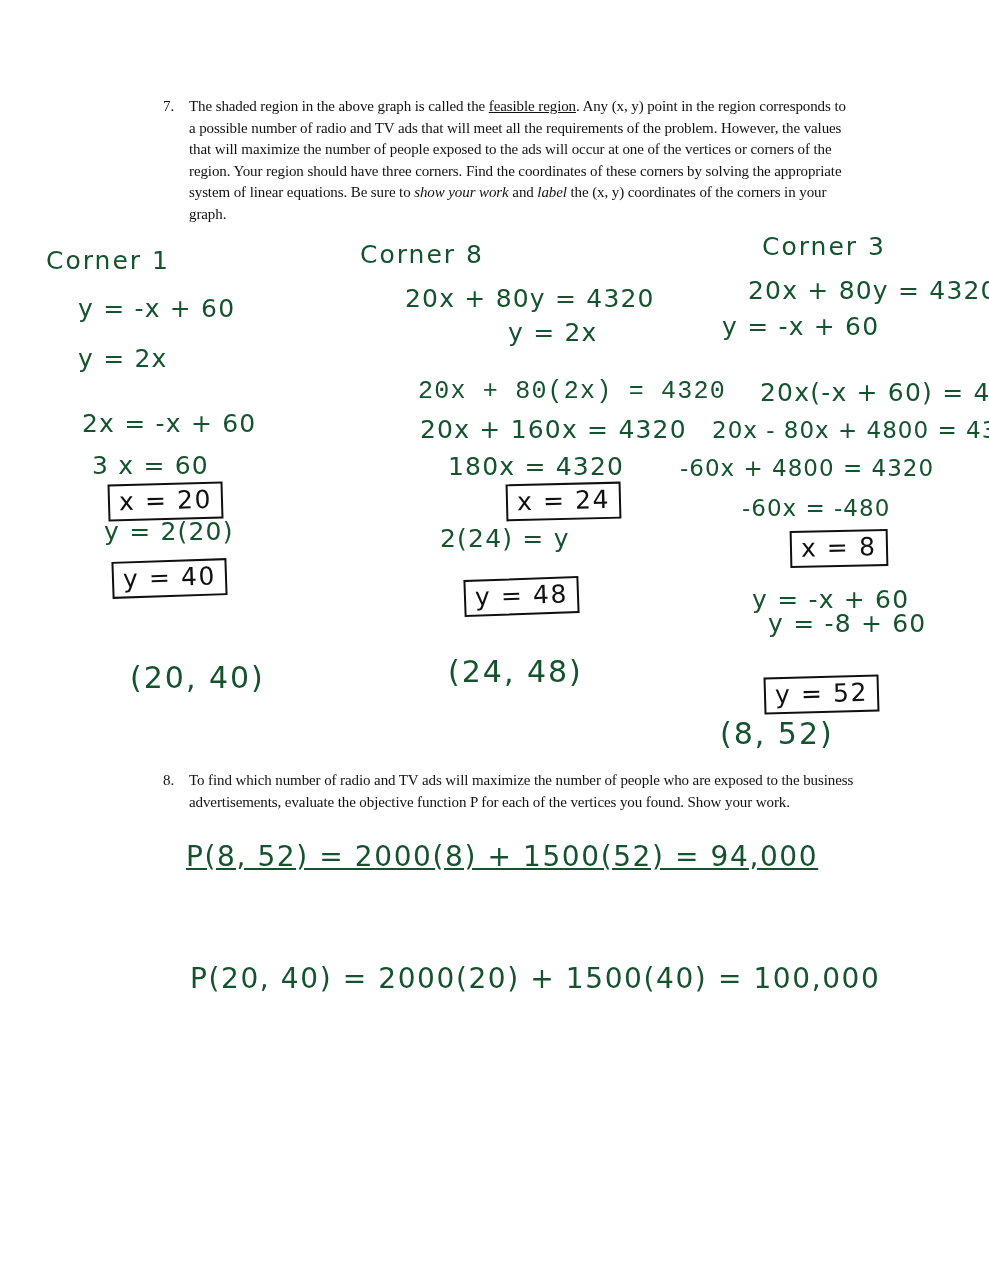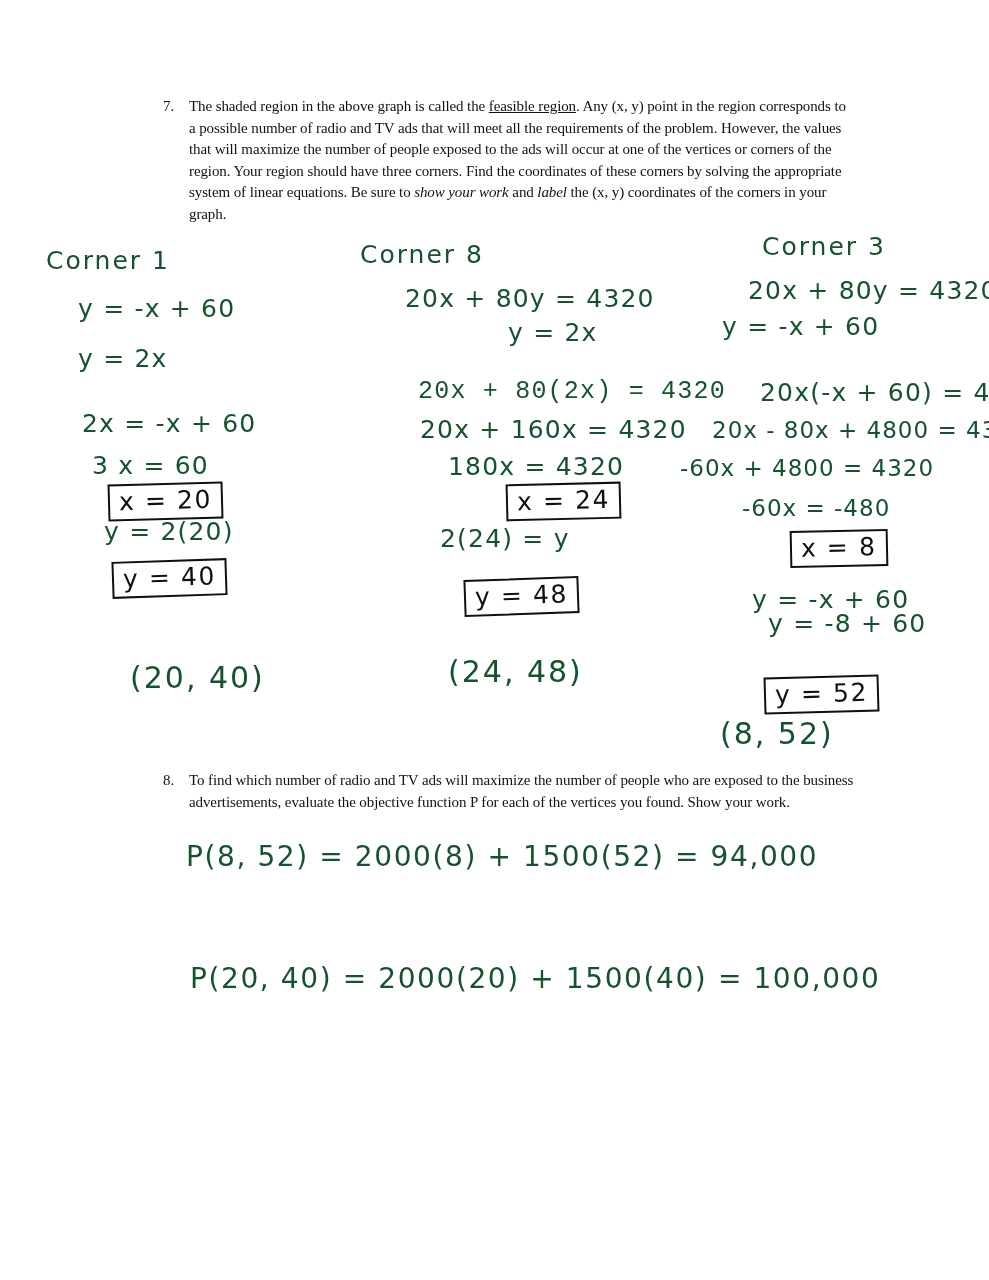--- a/index.html
+++ b/index.html
@@ -154,16 +154,16 @@
 
   <div class="boxed" style="left:764px; top:676px; transform: rotate(-1.6deg);">y = 52</div>
 
   <div class="hw coord" style="left:720px; top:716px;">(8, 52)</div>
 
   <div class="problem" id="problem8">
     <div class="num">8.</div>
     <div class="body">To find which number of radio and TV ads will maximize the number of people who are exposed to the business advertisements, evaluate the objective function P for each of the vertices you found.  Show your work.</div>
   </div>
 
-  <div class="hw pline" style="left:186px; top:840px;">P(8, 52) = 2000(8) + 1500(52) = 94,000</div>
+  <div class="hw pline" style="left:186px; top:840px;text-decoration:underline;">P(8, 52) = 2000(8) + 1500(52) = 94,000</div>
   <div class="hw pline" style="left:190px; top:962px;">P(20, 40) = 2000(20) + 1500(40) = 100,000</div>
 
 </div>
 
 </body></html>

